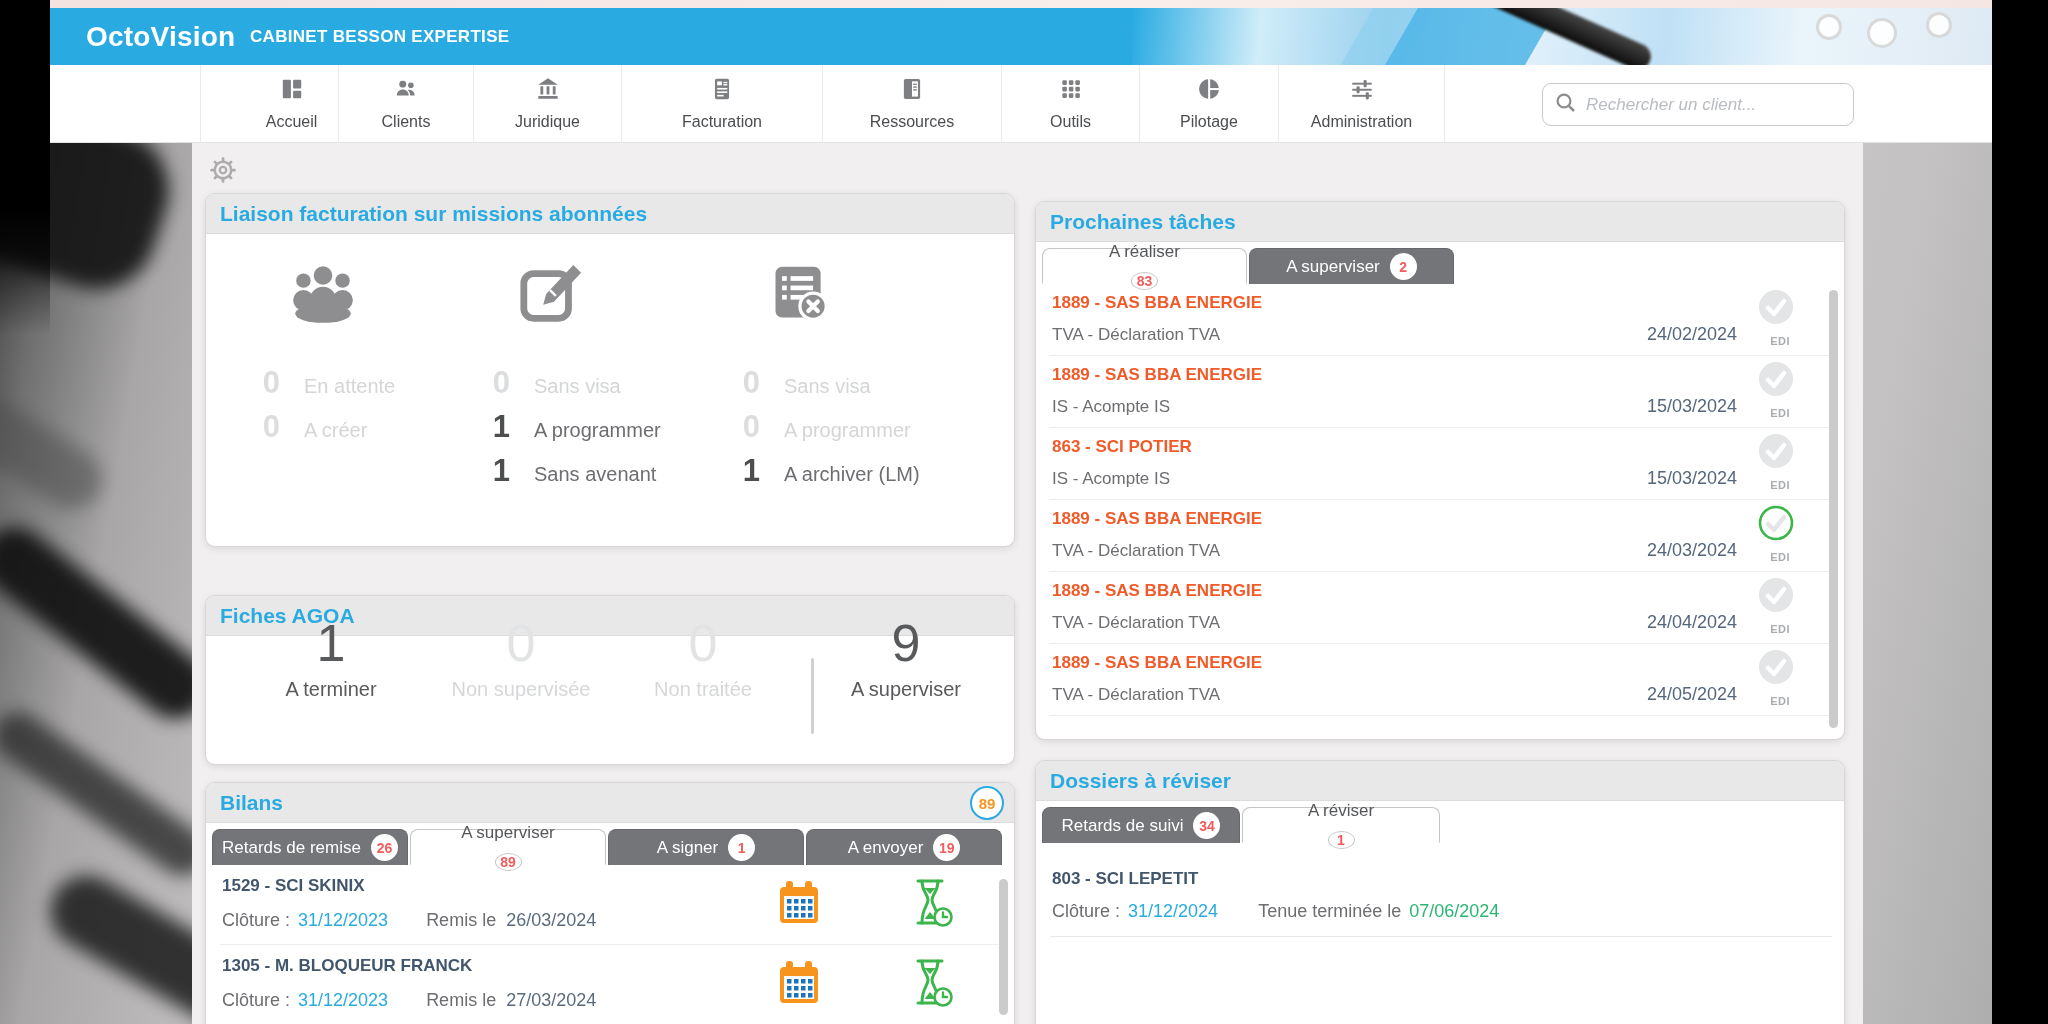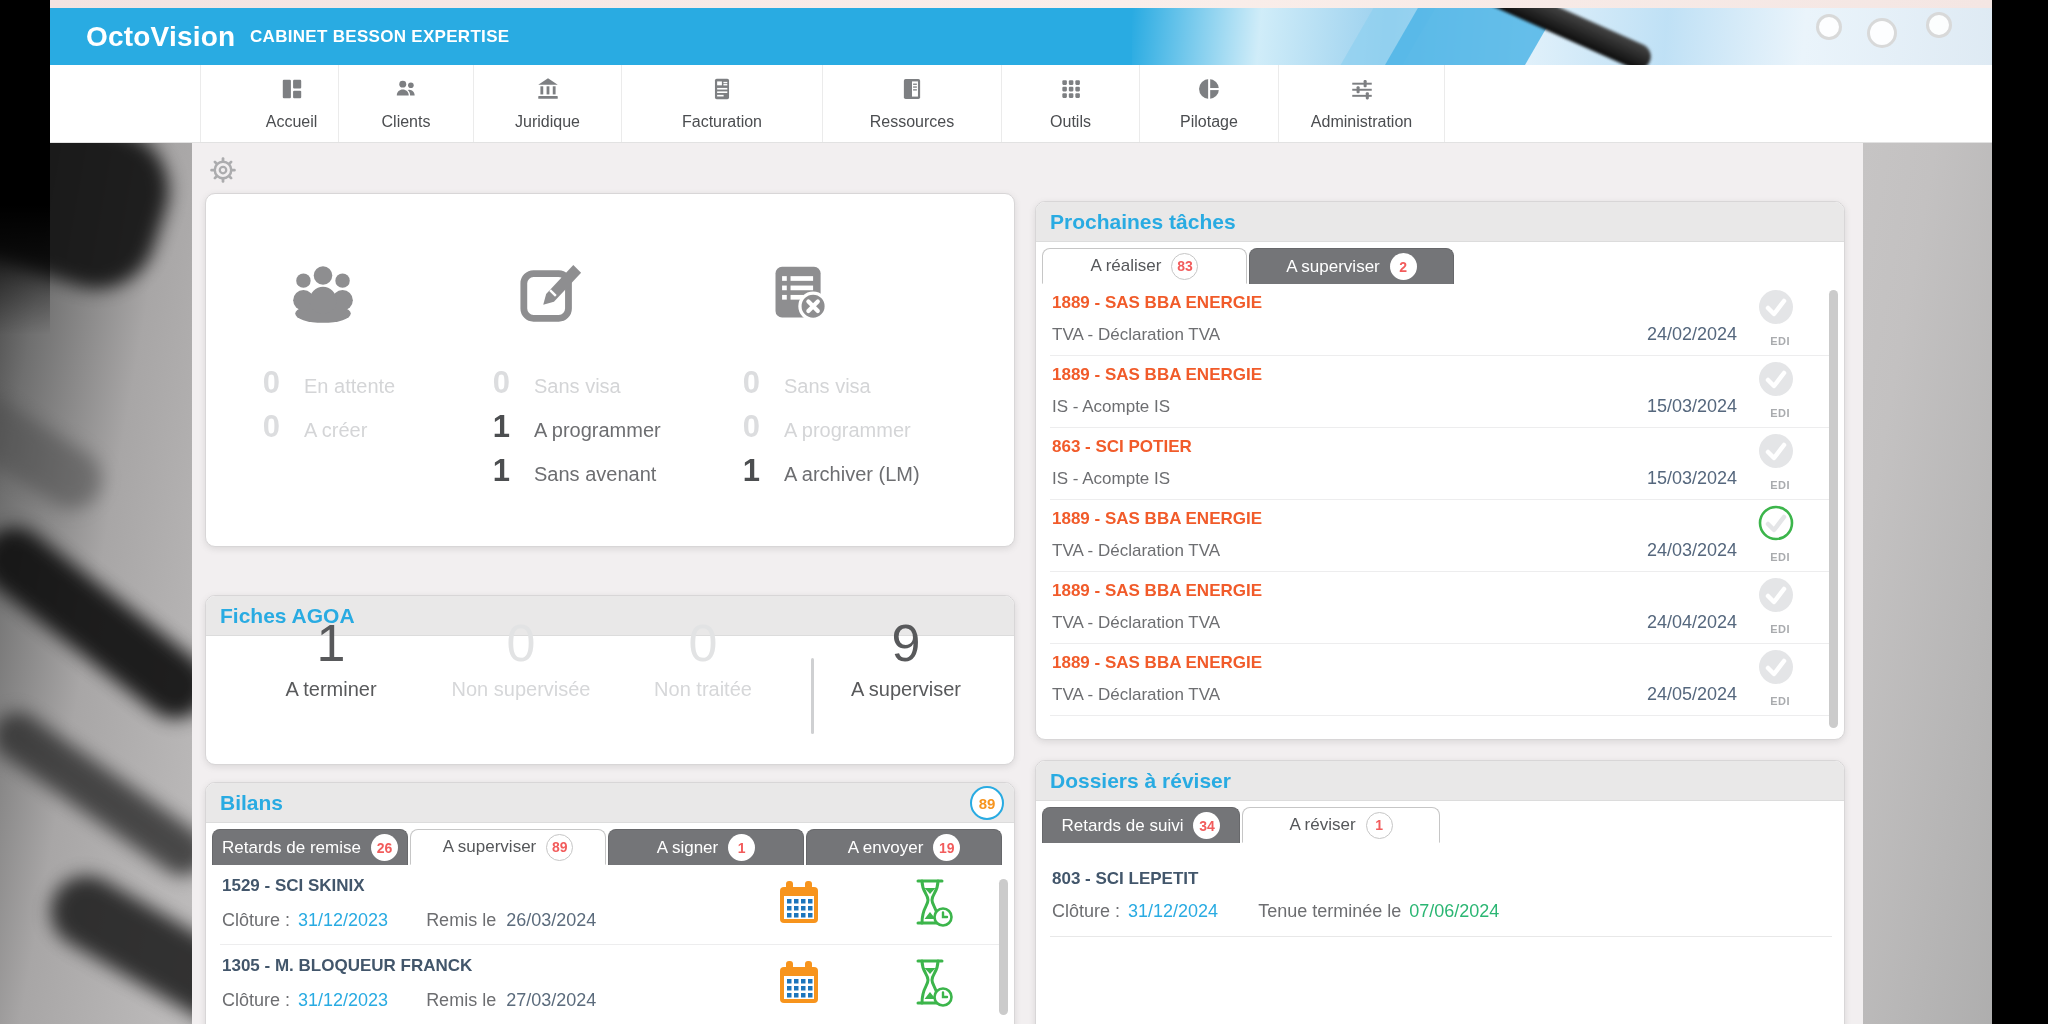--- a/index.html
+++ b/index.html
@@ -96,21 +96,21 @@
   .fi-stat.muted .fi-num { color:#e2e3e4; }
   .fi-stat.muted .fi-label { color:#d6d7d9; }
   .fs0{left:40px}.fs1{left:230px}.fs2{left:412px}.fs3{left:615px}
   .fi-divider { position:absolute; left:605px; top:62px; width:3px; height:76px;
     background:#cfd0d2; border-radius:2px; }
 
   .tabs { display:flex; margin:6px 0 0 6px; }
   .tab { height:36px; display:flex; align-items:center; justify-content:center; gap:10px;
     font-size:17px; border-radius:8px 8px 0 0; margin-right:2px; cursor:pointer; }
   .tab.dark { background:#747578; color:#fff; border:1px solid #67686b; border-bottom:none; }
-  .tab.active { background:#fff; color:#55575a; border:1px solid #c6c6c6; border-bottom:1px solid #fff; }
+  .tab.active { background:#fff; color:#55575a; border:1px solid #c6c6c6; border-bottom:1px solid #fff;flex-direction:column; }
   .w205{width:205px}.w196{width:196px}.w198{width:198px}
   .badge { min-width:27px; height:27px; border-radius:50%; background:#fff; color:#f25c5c;
     font-size:14px; font-weight:bold; display:flex; align-items:center; justify-content:center; }
   .tab.active .badge { border:1px solid #c6c6c6; }
 
   .taches { height:539px; margin-bottom:20px;margin-top:8px; }
   .tlist { padding:0 12px 0 14px; }
   .trow { position:relative; height:72px; border-bottom:1px solid #ededee; cursor:pointer; }
   .trow-client { position:absolute; left:2px; top:9px;  font-size:17px; font-weight:bold; color:#f15b2a; }
   .trow-task   { position:absolute; left:2px; bottom:10px; font-size:17px; color:#6d6e71; }
@@ -253,20 +253,27 @@
       <div class="nav-item ni-7">
         <span><svg viewBox="0 0 24 24" fill="#7d7f82">
               <rect x="3" y="6.2" width="18" height="1.8"></rect>
               <rect x="13.5" y="3.8" width="2.8" height="6.6" rx="1"></rect>
               <rect x="3" y="11.8" width="18" height="1.8"></rect>
               <rect x="7" y="9.4" width="2.8" height="6.6" rx="1"></rect>
               <rect x="3" y="17.4" width="18" height="1.8"></rect>
               <rect x="15.5" y="15" width="2.8" height="6.6" rx="1"></rect>
             </svg></span>
         <span>Administration</span>
+      </div>
+      <div class="search-box">
+        <span><svg width="22" height="22" viewBox="0 0 22 22" fill="none" stroke="#8b8d90" stroke-width="2.2">
+              <circle cx="9" cy="9" r="6.4"></circle>
+              <line x1="13.8" y1="13.8" x2="19" y2="19" stroke-width="2.5"></line>
+            </svg></span>
+        <input type="text" placeholder="Rechercher un client..." style="">
       </div>
     </div>
 
     <div class="content">
       <div class="content-bg"></div>
       <div class="gear">
         <svg viewBox="0 0 24 24">
             <g fill="#acacae">
               <rect x="10.9" y="1.8" width="2.2" height="3.8" rx="1"></rect>
               <rect x="10.9" y="18.4" width="2.2" height="3.8" rx="1"></rect>
@@ -278,20 +285,21 @@
               <rect x="10.9" y="18.4" width="2.2" height="3.8" rx="1" transform="rotate(135 12 12)"></rect>
             </g>
             <circle cx="12" cy="12" r="6.6" fill="none" stroke="#acacae" stroke-width="2"></circle>
             <circle cx="12" cy="12" r="2.6" fill="none" stroke="#acacae" stroke-width="1.8"></circle>
           </svg>
       </div>
 
       <div class="col-left">
 
         <div class="panel liaison">
+          <div class="panel-h">Liaison facturation sur missions abonnées</div>
           <div class="li-col li-c1">
             <div class="li-icon">
               <svg width="70" height="62" viewBox="0 0 68 58" fill="#8e8e90">
                   <ellipse cx="34" cy="49" rx="27" ry="9"></ellipse>
                   <circle cx="15" cy="17" r="7"></circle>
                   <circle cx="53" cy="17" r="7"></circle>
                   <rect x="5" y="26" width="20" height="20" rx="10"></rect>
                   <rect x="43" y="26" width="20" height="20" rx="10"></rect>
                   <circle cx="34" cy="12" r="9"></circle>
                   <rect x="21" y="23" width="26" height="26" rx="13"></rect>

